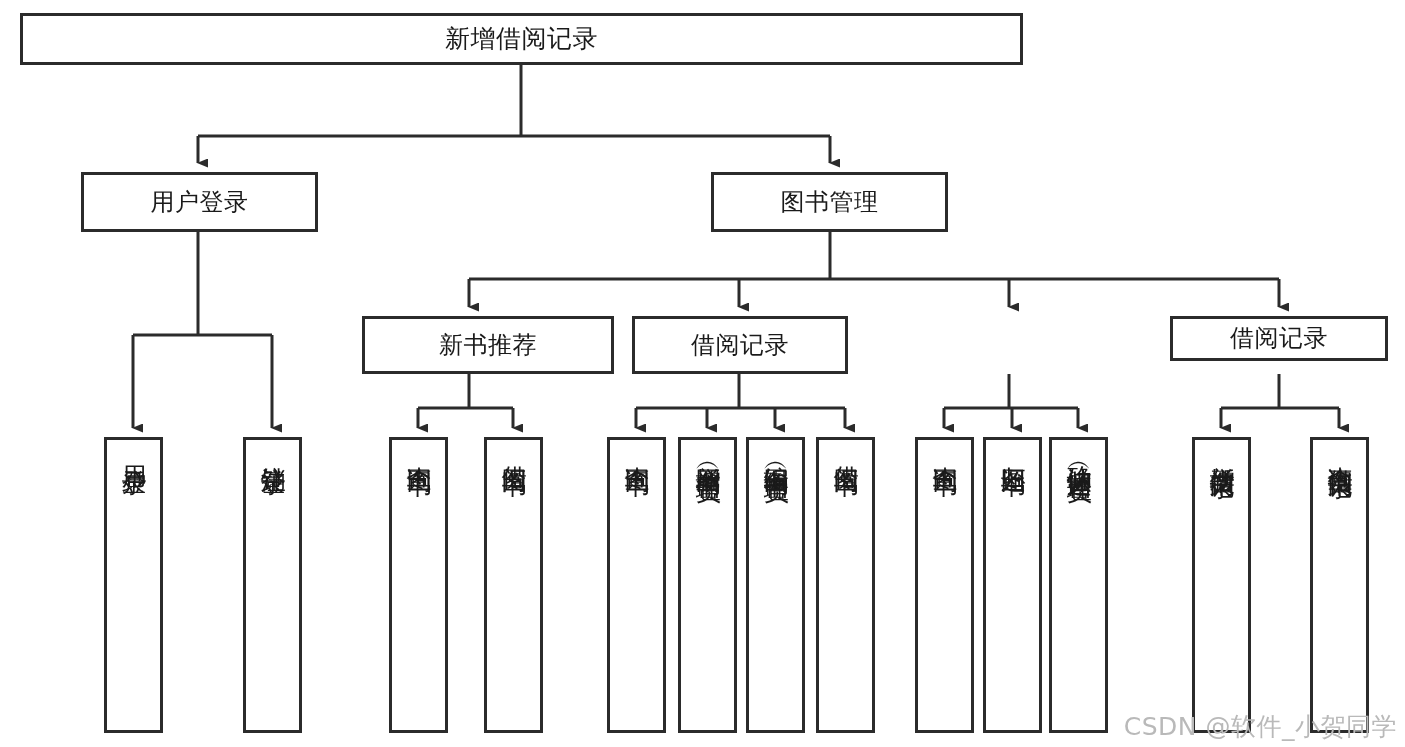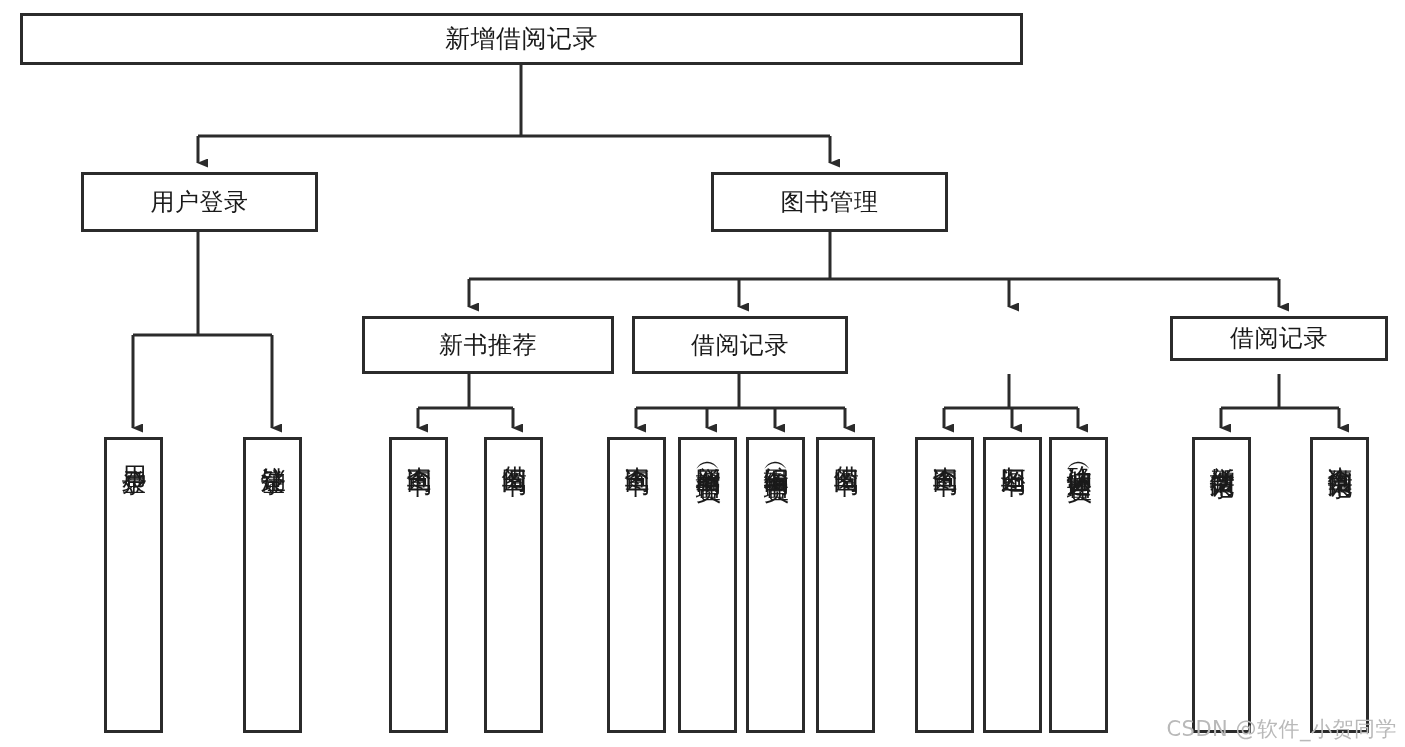--- a/index.html
+++ b/index.html
@@ -43,21 +43,21 @@
     text-orientation:upright;
     font-size:25px;
     line-height:1.06;
     letter-spacing:2px;
     white-space:nowrap;
   }
   .watermark{
     position:absolute;
     right:8px;
     bottom:4px;
-    font-size:21px;
+    font-size:25px;
     color:#b9b9b9;
     letter-spacing:0.5px;
     user-select:none;
     white-space:nowrap;
   }
 </style>
 </head>
 <body>
 
 <div id="diagram">

